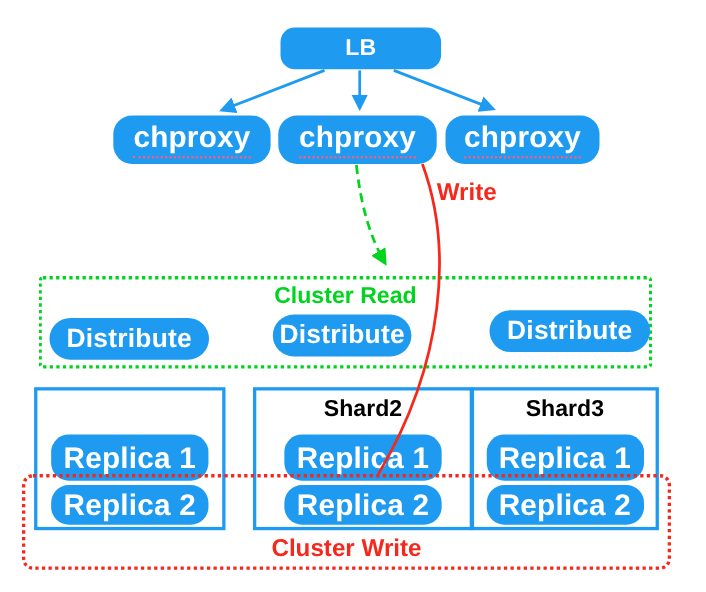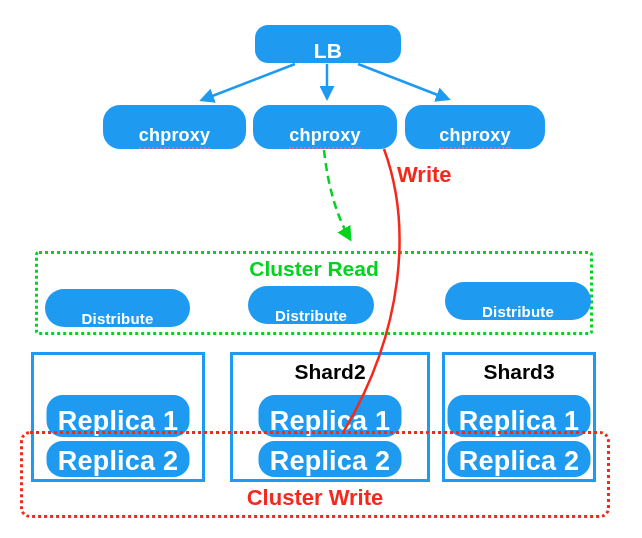--- a/index.html
+++ b/index.html
@@ -2,51 +2,51 @@
 <html><head>
 <meta charset="utf-8">
 <style>
   html,body{margin:0;padding:0;background:#fff;}
   .canvas{
     position:relative;width:642px;height:538px;background:#ffffff;overflow:hidden;
     font-family:"Liberation Sans","DejaVu Sans",sans-serif;font-weight:700;
   }
   .bluebox{
     position:absolute;background:#1E9BF0;color:#ffffff;
-    display:flex;align-items:flex-end;justify-content:center;
+    display:flex;align-items:center;justify-content:center;
     border-radius:15px;font-weight:700;letter-spacing:0.2px;
   }
   .lb{left:255px;top:25px;width:146px;height:38px;font-size:21px;border-radius:13px;}
-  .proxy{top:105px;height:44px;font-size:18px;border-radius:17px;}
+  .proxy{top:105px;height:44px;font-size:27px;border-radius:17px;}
   .proxy-0{left:103px;width:143px;}
   .proxy-1{left:253px;width:144px;}
   .proxy-2{left:405px;width:140px;}
   .proxy .misspell{border-bottom:2px dotted #ff5d7e;padding-bottom:1px;}
   .edge-label{position:absolute;font-size:22px;font-weight:700;}
   .read-label{left:322px;top:162px;color:#00d41e;}
   .write-label{left:397px;top:162px;color:#f5281c;}
   .cluster-read{
     position:absolute;left:35px;top:251px;width:552px;height:78px;
     border:3px dotted #00d41e;border-radius:4px;
   }
   .cluster-read-title{
     position:absolute;left:0;right:0;top:3px;text-align:center;
     color:#00d41e;font-size:21px;font-weight:700;
   }
-  .distribute{height:38px;font-size:15px;border-radius:19px;}
+  .distribute{height:38px;font-size:24px;border-radius:19px;}
   .dist-0{left:45px;top:289px;width:145px;}
   .dist-1{left:248px;top:286px;width:126px;}
   .dist-2{left:445px;top:282px;width:146px;}
   .shard{
     position:absolute;top:352px;height:130px;background:transparent;
     border:3px solid #1E9BF0;box-sizing:border-box;
   }
   .shard-0{left:31px;width:174px;}
   .shard-1{left:230px;width:200px;}
-  .shard-2{left:442px;width:154px;}
+  .shard-2{left:428px;width:171px;}
   .shard-title{
     position:absolute;left:0;right:0;top:5px;text-align:center;
     color:#000000;font-size:21px;font-weight:700;
   }
   .replica{
     position:absolute;left:50%;transform:translateX(-50%);
     width:143px;font-size:27px;border-radius:16px;
   }
   .replica-0{top:40px;height:42px;}
   .replica-1{top:86px;height:36px;}

